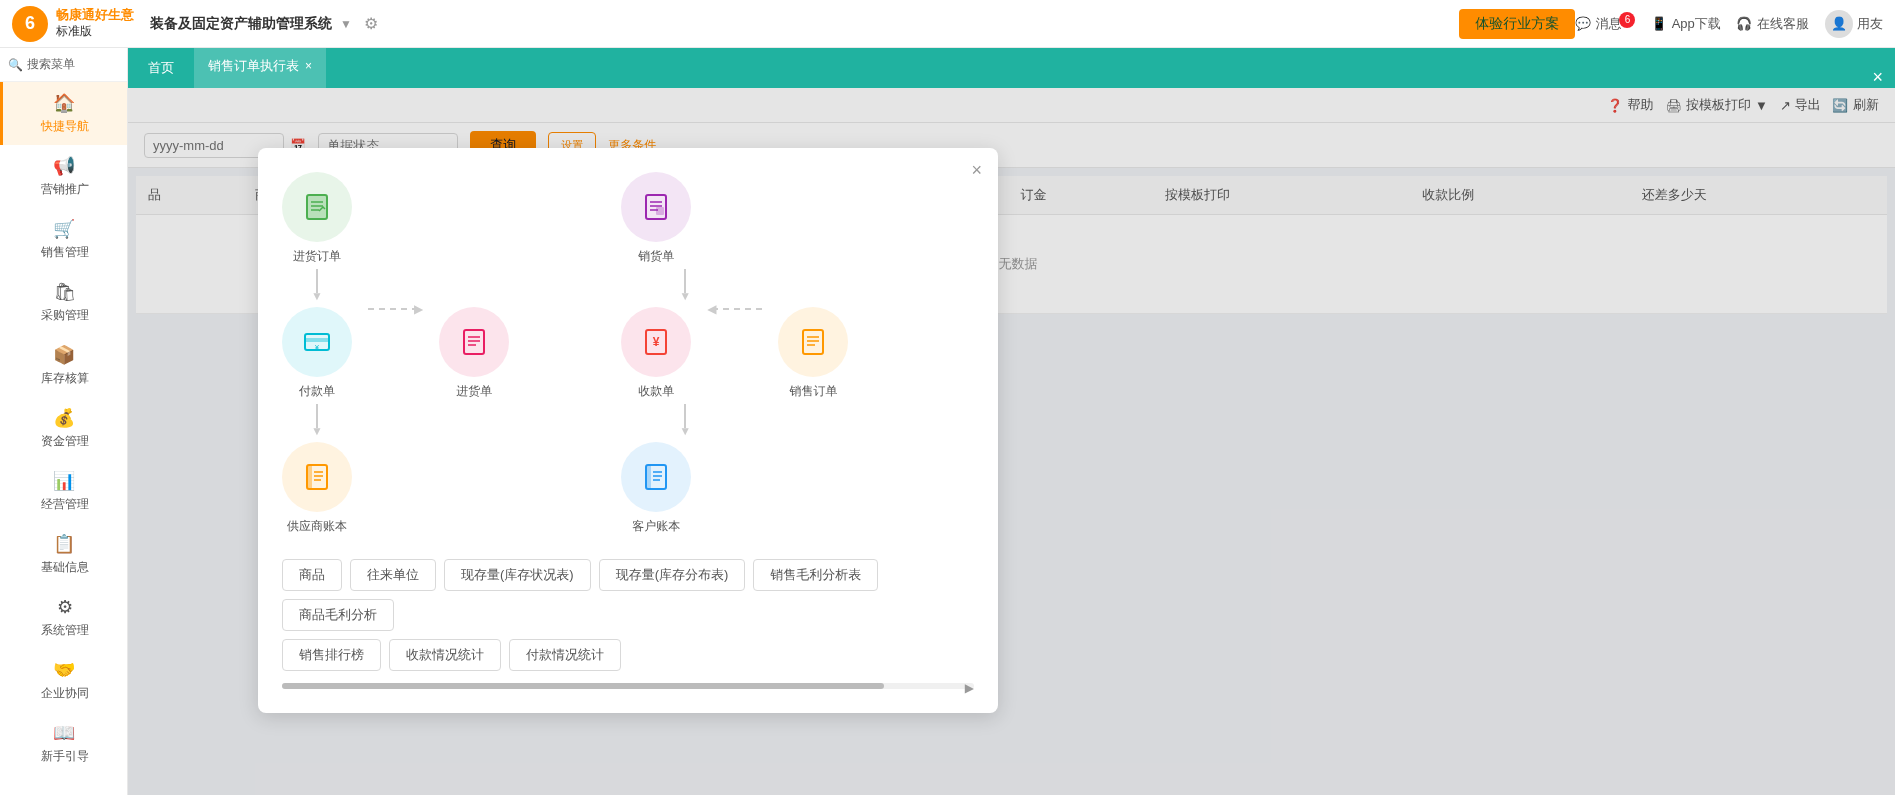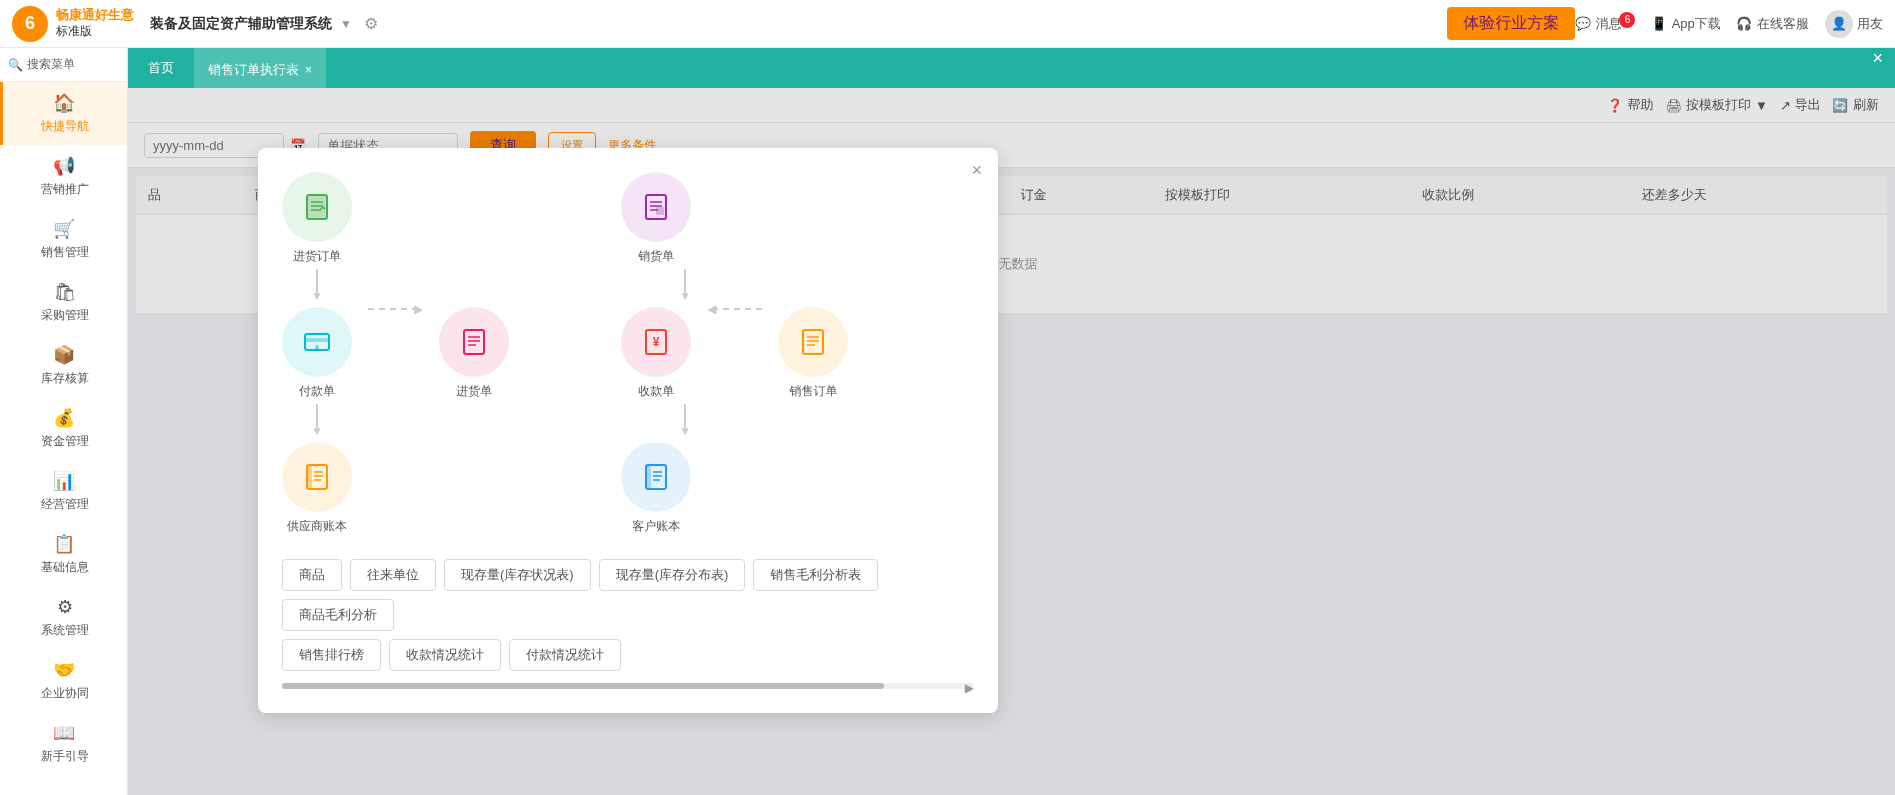--- a/index.html
+++ b/index.html
@@ -4,33 +4,33 @@
   <style>
     * { box-sizing: border-box; margin: 0; padding: 0; }
     body { font-family: 'Microsoft YaHei', Arial, sans-serif; font-size: 13px; background: #f0f2f5; overflow: hidden; }
 
     
     .app-wrapper { display: flex; flex-direction: column; height: 795px; width: 1895px; }
     .top-bar { display: flex; align-items: center; background: #fff; height: 48px; padding: 0 12px; border-bottom: 1px solid #e8e8e8; flex-shrink: 0; }
     .main-area { display: flex; flex: 1; overflow: hidden; }
     .sidebar { width: 128px; background: #fff; border-right: 1px solid #e8e8e8; display: flex; flex-direction: column; flex-shrink: 0; }
     .content-area { flex: 1; display: flex; flex-direction: column; overflow: hidden; background: #f5f5f5; }
-    .tab-bar { background: #20b2a0; display: flex; align-items: flex-start; height: 40px; flex-shrink: 0; }
+    .tab-bar { background: #20b2a0; display: flex; align-items: flex-end; height: 40px; flex-shrink: 0; }
     .page-content { flex: 1; overflow: auto; position: relative; background: #f0f2f5; }
 
     
     .logo-area { display: flex; align-items: center; gap: 8px; min-width: 120px; }
     .logo-icon { width: 36px; height: 36px; background: #ff8c00; border-radius: 50%; display: flex; align-items: center; justify-content: center; color: white; font-size: 18px; font-weight: bold; }
     .logo-text { font-size: 12px; color: #333; line-height: 1.3; }
     .logo-text .line1 { color: #ff8c00; font-weight: bold; font-size: 13px; }
     .system-title { flex: 1; display: flex; align-items: center; gap: 8px; margin-left: 16px; }
     .system-name { font-size: 14px; color: #333; font-weight: bold; }
     .title-dropdown { color: #999; font-size: 12px; cursor: pointer; }
     .gear-btn { color: #999; font-size: 16px; cursor: pointer; padding: 4px; }
-    .trial-btn { background: #ff8c00; color: #701a75; border: none; padding: 6px 16px; border-radius: 4px; cursor: pointer; font-size: 16px; }
+    .trial-btn { background: #ff8c00; color: #14532d; border: none; padding: 6px 16px; border-radius: 4px; cursor: pointer; font-size: 14px; }
     .top-right { display: flex; align-items: center; gap: 16px; margin-left: auto; }
     .top-right-item { display: flex; align-items: center; gap: 4px; color: #555; font-size: 13px; cursor: pointer; }
     .badge { background: #f5222d; color: white; border-radius: 50%; width: 16px; height: 16px; font-size: 10px; display: flex; align-items: center; justify-content: center; margin-left: -6px; margin-top: -8px; }
     .user-avatar { width: 28px; height: 28px; border-radius: 50%; background: #ddd; display: flex; align-items: center; justify-content: center; }
 
     
     .sidebar-search { display: flex; align-items: center; padding: 8px; border-bottom: 1px solid #f0f0f0; gap: 4px; cursor: pointer; }
     .sidebar-search span { color: #666; font-size: 12px; }
     .sidebar-item { display: flex; flex-direction: column; align-items: center; padding: 10px 8px; cursor: pointer; color: #555; font-size: 12px; gap: 4px; border-left: 3px solid transparent; }
     .sidebar-item.active { background: #fff5e6; border-left-color: #ff8c00; color: #ff8c00; }
@@ -46,21 +46,21 @@
 
     
     .toolbar { background: white; padding: 8px 16px; display: flex; align-items: center; justify-content: flex-end; gap: 12px; border-bottom: 1px solid #e8e8e8; }
     .toolbar-btn { display: flex; align-items: center; gap: 4px; color: #555; font-size: 13px; cursor: pointer; }
 
     
     .filter-row { background: white; padding: 8px 16px; display: flex; align-items: center; gap: 12px; border-bottom: 1px solid #e8e8e8; flex-wrap: wrap; }
     .filter-item { display: flex; align-items: center; gap: 6px; }
     .filter-input { border: 1px solid #d9d9d9; border-radius: 4px; padding: 4px 8px; font-size: 13px; color: #333; width: 140px; }
     .filter-select { border: 1px solid #d9d9d9; border-radius: 4px; padding: 4px 8px; font-size: 13px; color: #999; width: 140px; }
-    .query-btn { background: #ff8c00; color: #4c1d95; border: none; padding: 5px 20px; border-radius: 4px; cursor: pointer; font-size: 13px; }
+    .query-btn { background: #ff8c00; color: #0f172a; border: none; padding: 5px 20px; border-radius: 4px; cursor: pointer; font-size: 13px; }
     .setting-btn { color: #ff8c00; border: 1px solid #ff8c00; background: white; padding: 5px 12px; border-radius: 4px; cursor: pointer; font-size: 11px; }
     .more-conditions { color: #ff8c00; font-size: 12px; cursor: pointer; }
 
     
     .table-wrapper { background: white; margin: 8px; overflow: auto; flex: 1; }
     table { width: 100%; border-collapse: collapse; font-size: 13px; }
     th { background: #fafafa; padding: 10px 12px; text-align: left; color: #555; border-bottom: 1px solid #e8e8e8; white-space: nowrap; font-weight: normal; }
     td { padding: 10px 12px; border-bottom: 1px solid #f0f0f0; color: #333; }
     .empty-msg { text-align: center; color: #999; padding: 40px; }
 

